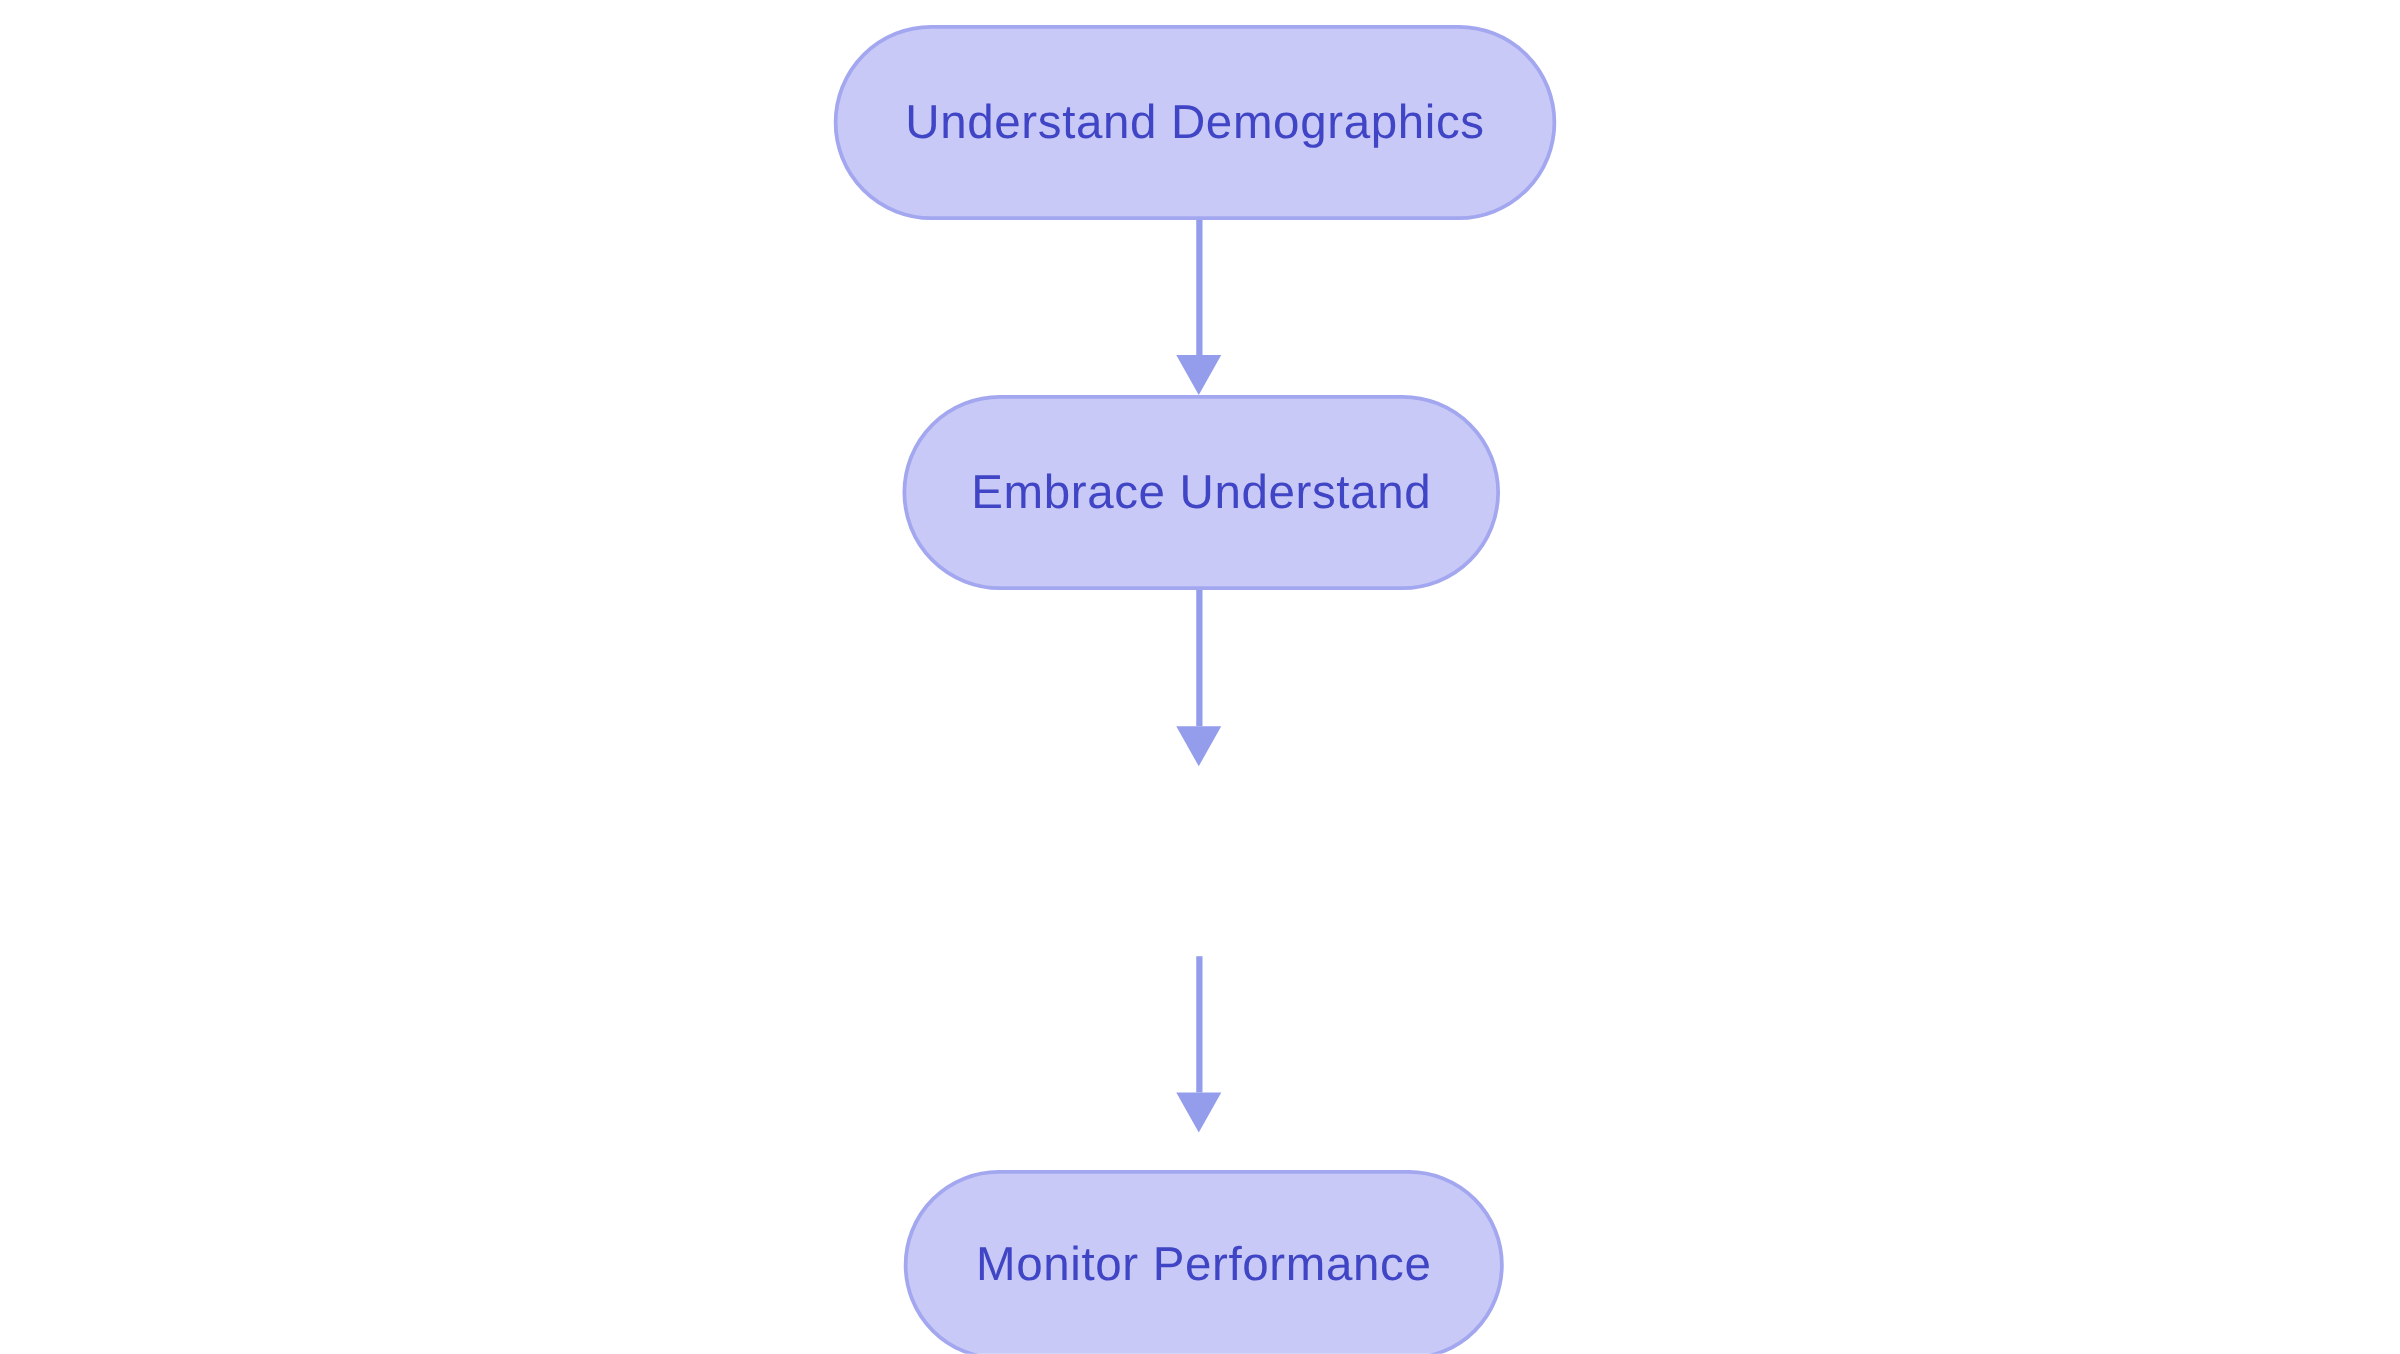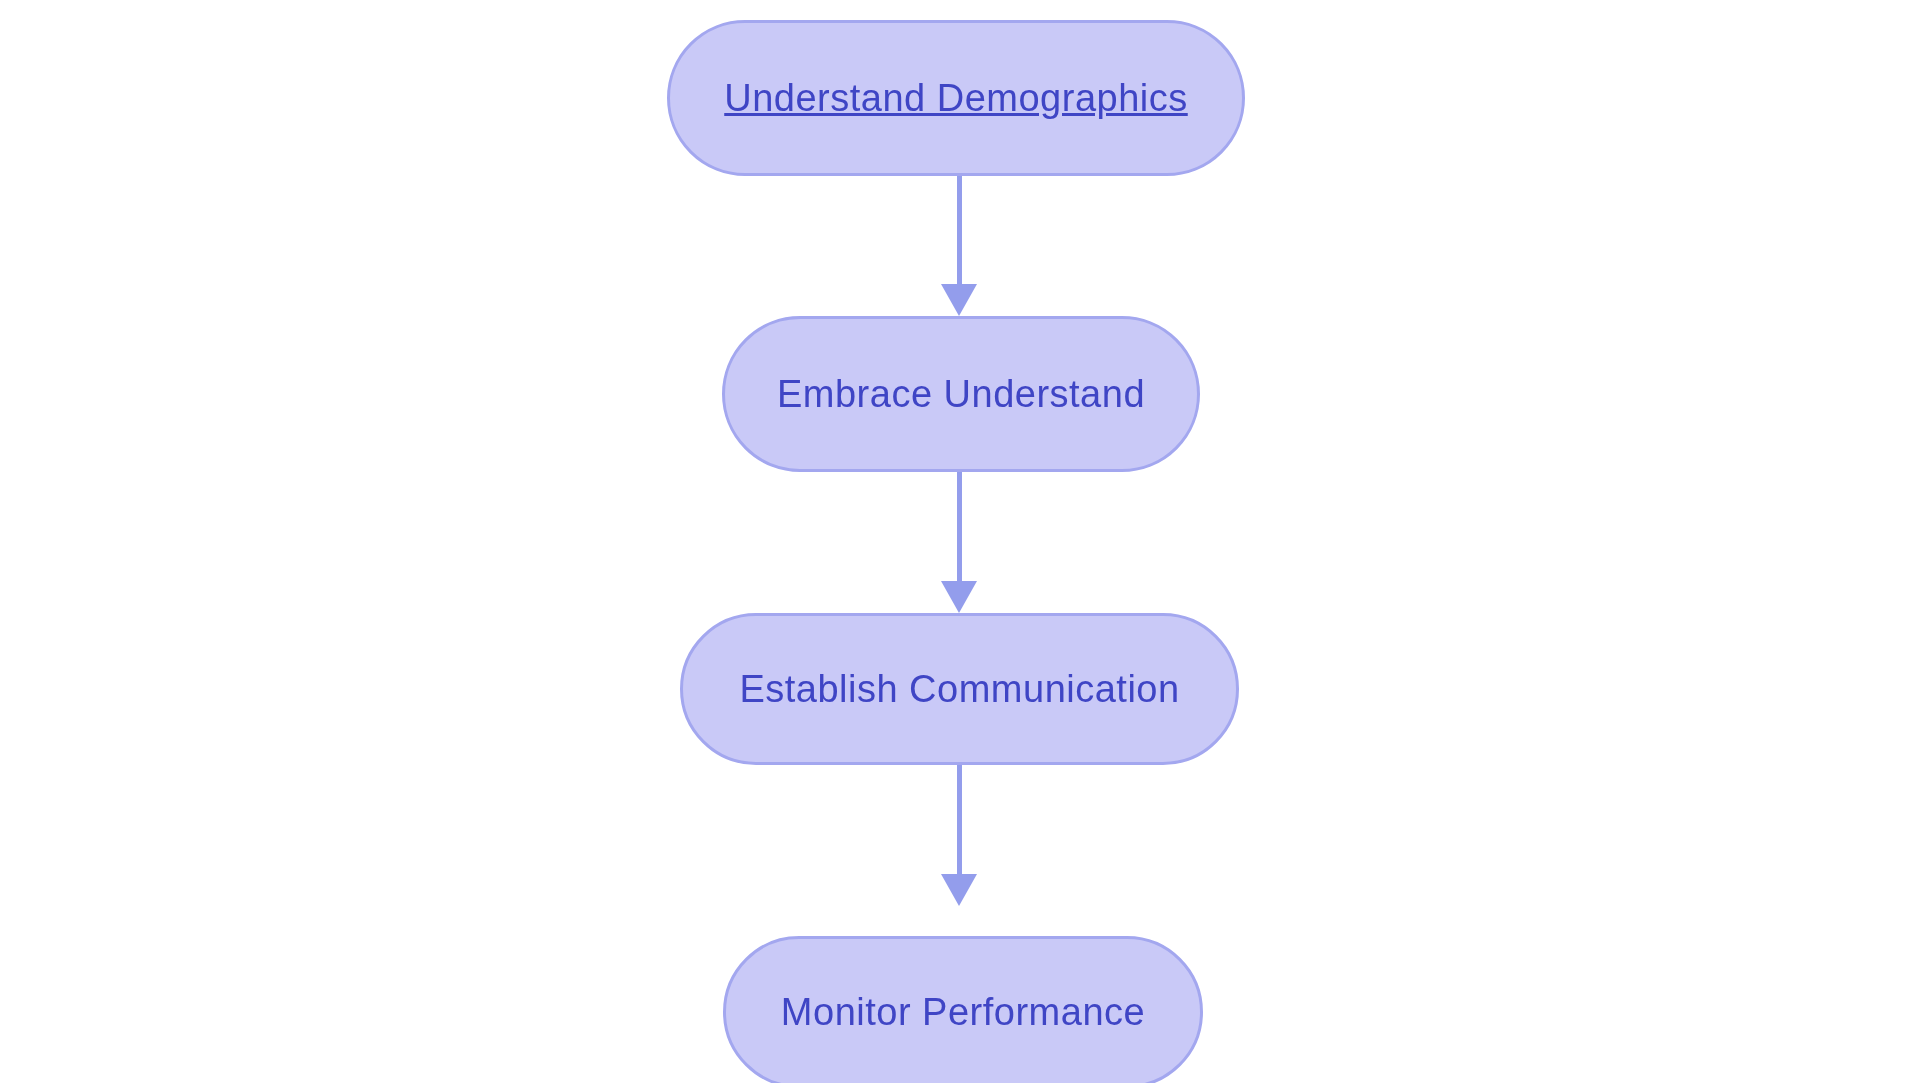--- a/index.html
+++ b/index.html
@@ -31,21 +31,21 @@
     background: var(--node_fill);
     border: 3px solid var(--node_border);
     border-radius: 78px;
     color: var(--node_text);
     font-size: 38px;
     font-weight: 400;
     letter-spacing: 0.5px;
     text-align: center;
     white-space: nowrap;
   }
-  .node-1 { left: 667px; top: 20px;  width: 578px; height: 156px; text-decoration: underline; }
+  .node-1 { left: 667px; top: 20px;  width: 578px; height: 156px; }
   .node-2 { left: 722px; top: 316px; width: 478px; height: 156px; }
   .node-3 { left: 680px; top: 613px; width: 559px; height: 152px; }
   .node-4 { left: 723px; top: 906px; width: 480px; height: 152px; margin-top: 30px; }
 
   .arrow {
     position: absolute;
     width: 36px;
     display: flex;
     flex-direction: column;
     align-items: center;
@@ -83,23 +83,20 @@
 
   <div class="node node-2">
     <span>Embrace Understand</span>
   </div>
 
   <div class="arrow arrow-2">
     <div class="arrow-line"></div>
     <div class="arrow-head"></div>
   </div>
 
-  <div class="node node-3">
-    <span>Establish Communication</span>
-  </div>
 
   <div class="arrow arrow-3">
     <div class="arrow-line"></div>
     <div class="arrow-head"></div>
   </div>
 
   <div class="node node-4">
     <span>Monitor Performance</span>
   </div>
 

